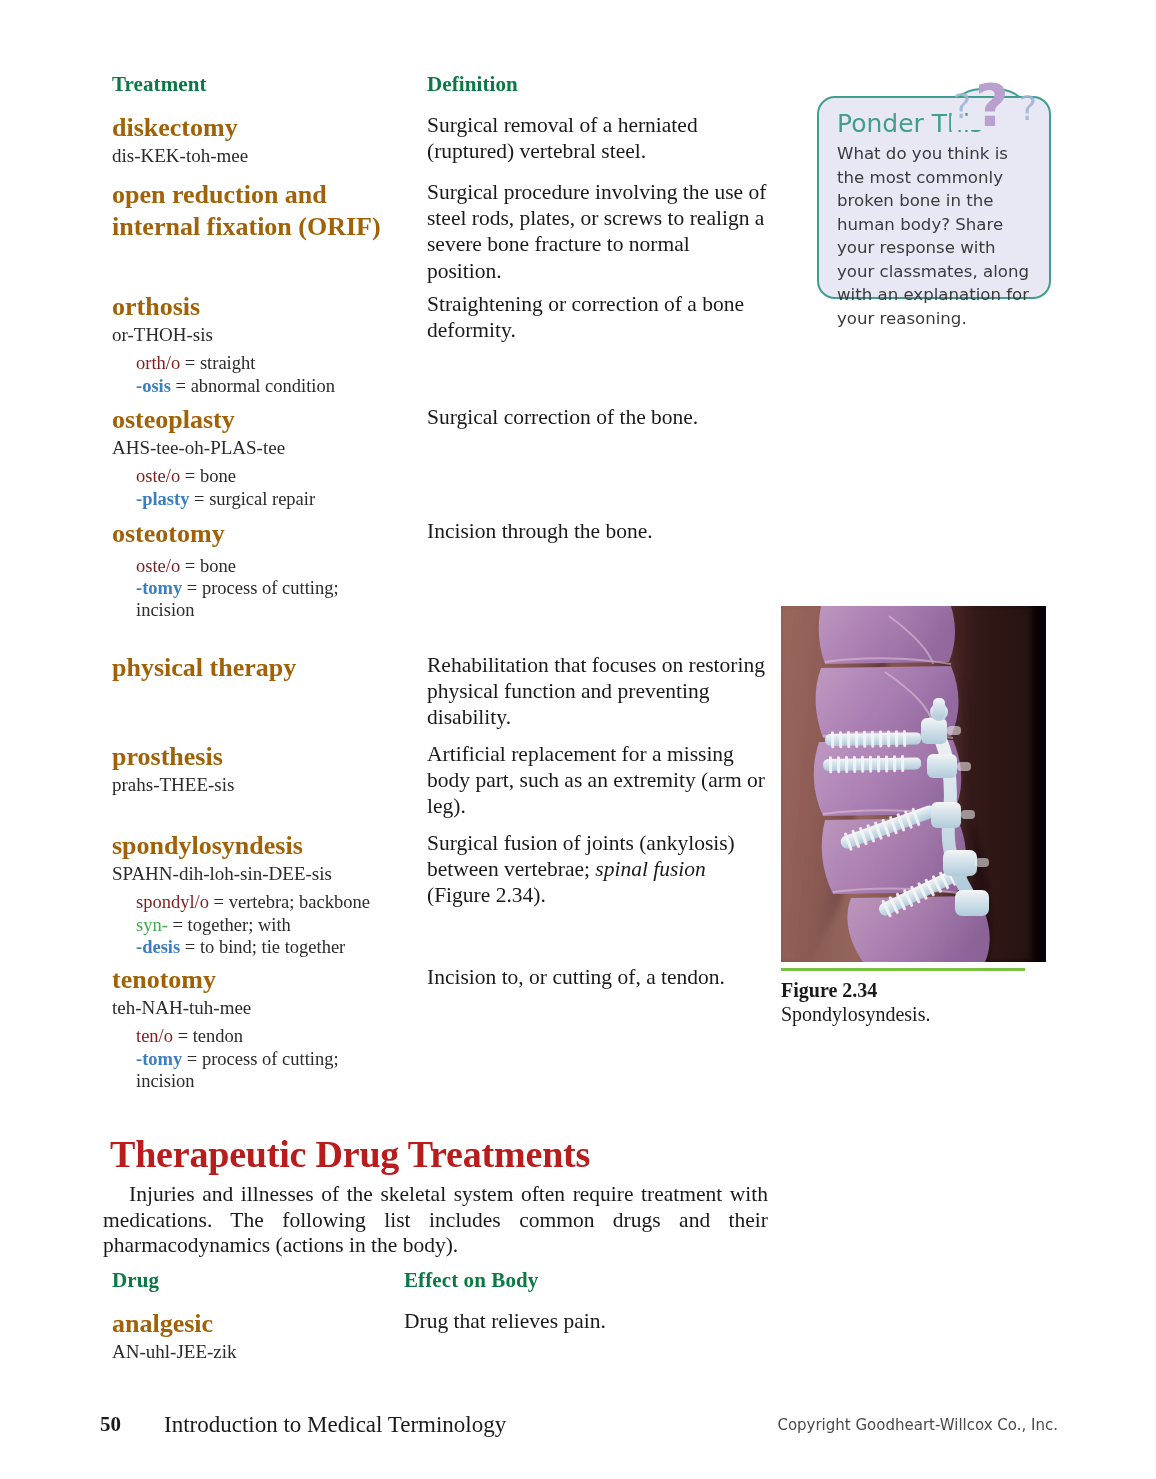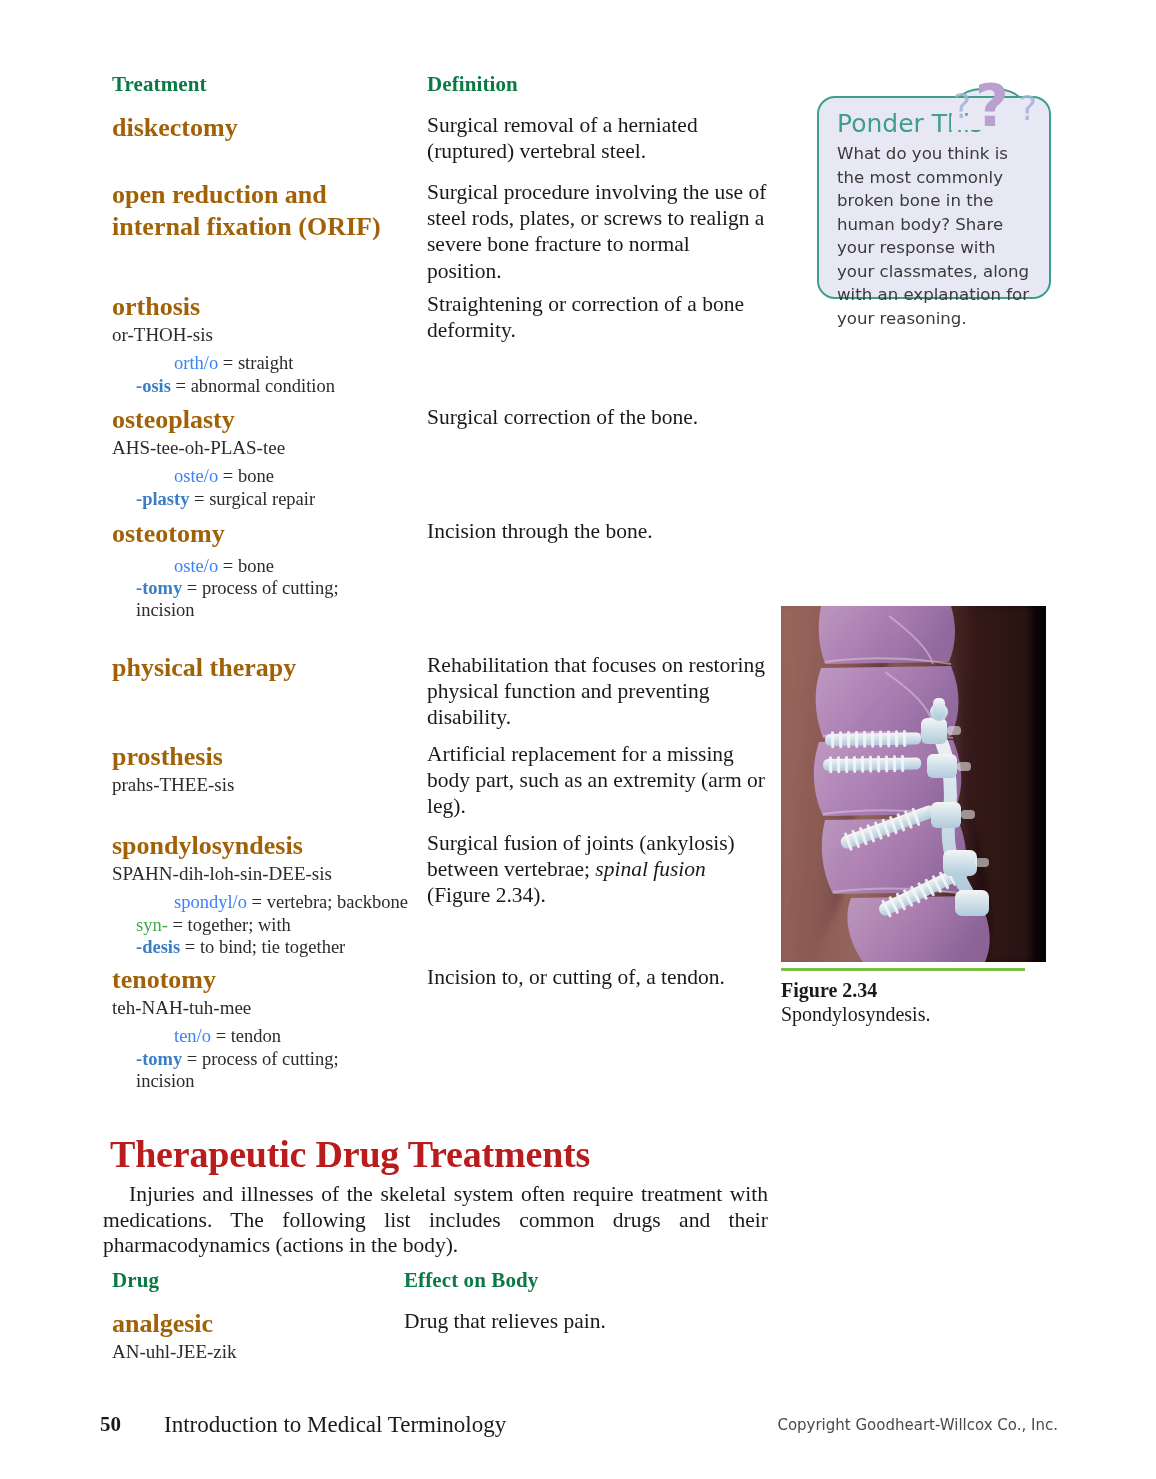--- a/index.html
+++ b/index.html
@@ -38,21 +38,21 @@
     color: #2b2b2b;
   }
   .parts {
     margin-top: 5px;
     margin-left: 24px;
     font-size: 18.5px;
     line-height: 1.2;
     color: #2b2b2b;
   }
   .parts div { white-space: pre-wrap; }
-  .wp-root   { color: #3b82f6; margin-left: 38px; }
+  .wp-root   { color: #7f1d1d; }
   .wp-prefix { color: #3faa4e; }
   .wp-suffix { color: #3b7ec4; font-weight: bold; }
   .definition {
     font-size: 21.5px;
     line-height: 1.22;
     color: #1a1a1a;
   }
   .definition em { font-style: italic; text-align: center; }
 
   
@@ -206,20 +206,21 @@
 
   <div class="tbl" style="left:112px; top:72px; width:660px;">
     <div class="col-head" style="position:absolute; left:0; top:0;">Treatment</div>
     <div class="col-head" style="position:absolute; left:315px; top:0;">Definition</div>
   </div>
 
   <div id="treatment-rows">
       <div class="row" style="position: absolute; left: 112px; top: 112px; width: 660px;">
         <div class="cell-term">
           <div class="term">diskectomy</div>
+          <div class="pron">dis-KEK-toh-mee</div>
         </div>
         <div class="cell-def definition">Surgical removal of a herniated (ruptured) vertebral steel.</div>
       </div>
       <div class="row" style="position: absolute; left: 112px; top: 179px; width: 660px;">
         <div class="cell-term">
           <div class="term">open reduction and internal fixation (ORIF)</div>
         </div>
         <div class="cell-def definition">Surgical procedure involving the use of steel rods, plates, or screws to realign a severe bone fracture to normal position.</div>
       </div>
       <div class="row" style="position: absolute; left: 112px; top: 291px; width: 660px;">

